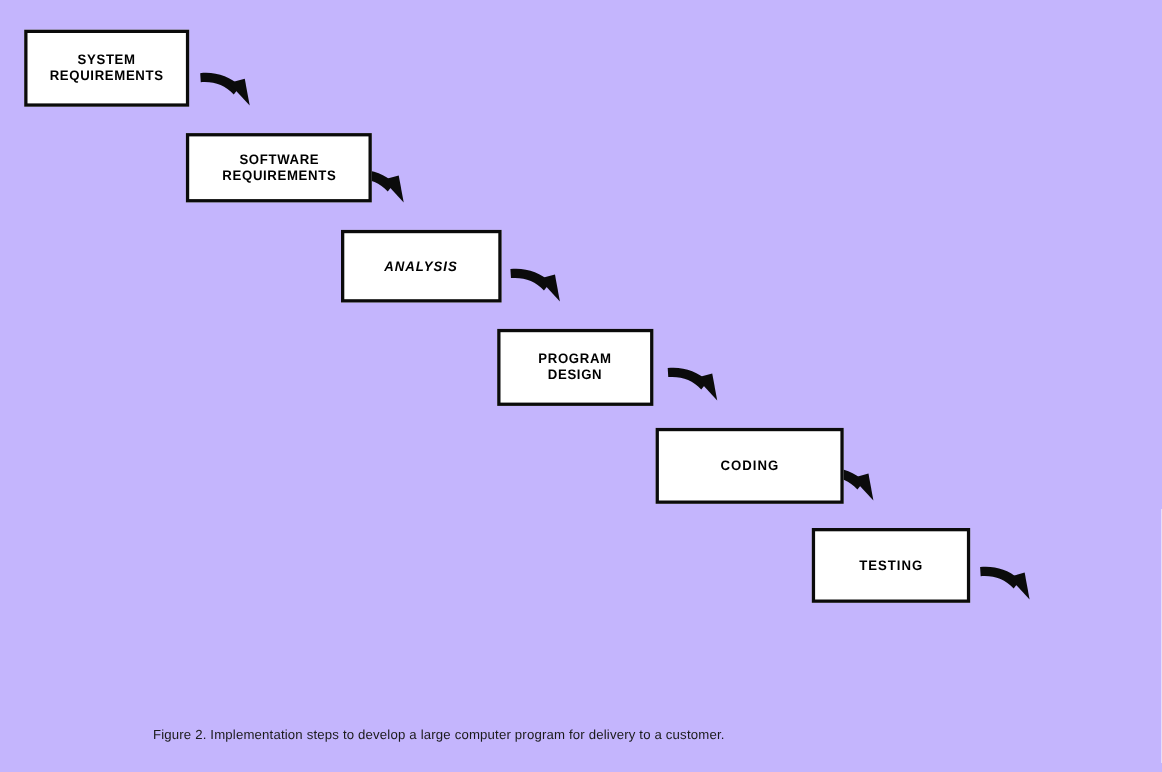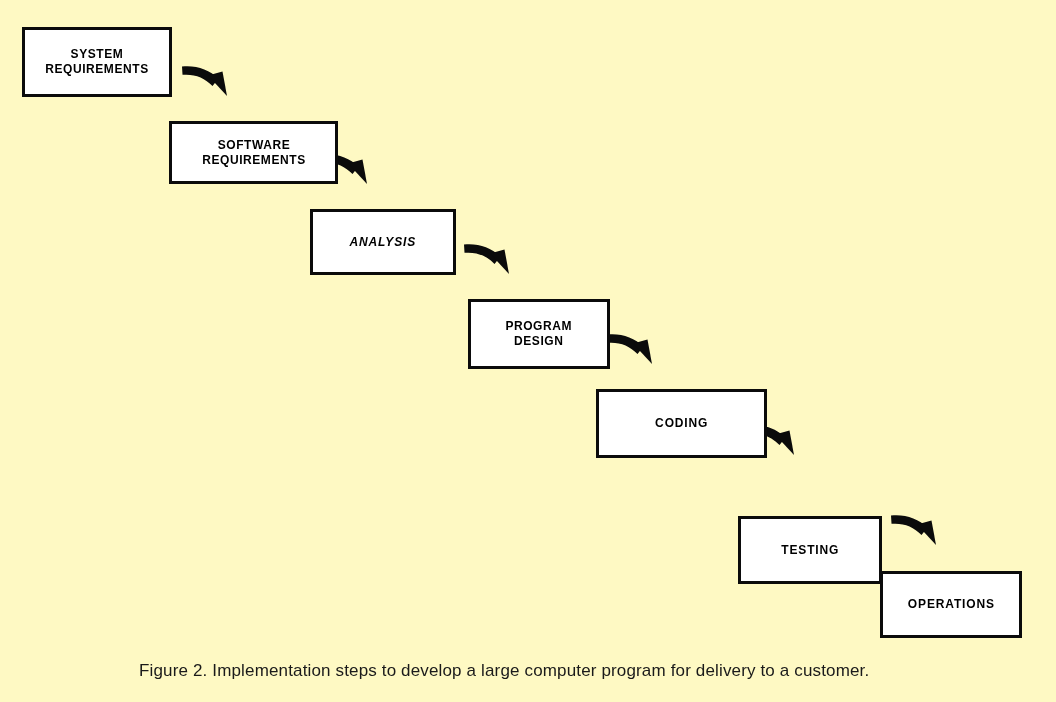--- a/index.html
+++ b/index.html
@@ -15,21 +15,21 @@
     font-family: "Liberation Sans", sans-serif;
     -webkit-font-smoothing: antialiased;
   }
 
   #figure-root {
     position: absolute;
     left: 0;
     top: 0;
     width: 1056px;
     height: 702px;
-    background: #fef9c3;
+    background: #c4b5fd;
   }
 
   #stage {
     position: absolute;
     left: 0;
     top: 0;
     width: 1056px;
     height: 650px;
   }
 
@@ -69,21 +69,21 @@
     height: 650px;
     pointer-events: none;
   }
 
   #caption {
     position: absolute;
     left: 139px;
     top: 661px;
     width: 880px;
     font-family: "Liberation Sans", sans-serif;
-    font-size: 17px;
+    font-size: 12px;
     font-weight: normal;
     letter-spacing: 0.15px;
     color: #1a1a1a;
     white-space: nowrap;
   }
 </style>
 </head>
 <body>
 
 <div id="figure-root">
@@ -120,34 +120,31 @@
 
     <div class="phase-box" style="left:169px; top:121px; width:169px; height:63px;">
       <span class="phase-label two-line">SOFTWARE
 REQUIREMENTS</span>
     </div>
 
     <div class="phase-box" style="left:310px; top:209px; width:146px; height:66px;font-style:italic;">
       <span class="phase-label">ANALYSIS</span>
     </div>
 
-    <div class="phase-box" style="left:452px; top:299px; width:142px; height:70px;margin-left:16px;">
+    <div class="phase-box" style="left:452px; top:299px; width:142px; height:70px;">
       <span class="phase-label two-line">PROGRAM
 DESIGN</span>
     </div>
 
     <div class="phase-box" style="left:596px; top:389px; width:171px; height:69px;">
       <span class="phase-label">CODING</span>
     </div>
 
-    <div class="phase-box" style="left:738px; top:480px; width:144px; height:68px;margin-top:36px;">
+    <div class="phase-box" style="left:738px; top:480px; width:144px; height:68px;">
       <span class="phase-label">TESTING</span>
     </div>
 
-    <div class="phase-box" style="left:880px; top:571px; width:142px; height:67px;">
-      <span class="phase-label">OPERATIONS</span>
-    </div>
 
   </div>
 
   <div id="caption">Figure 2.  Implementation steps to develop a large computer program for delivery to a customer.</div>
 
 </div>
 
 </body></html>

